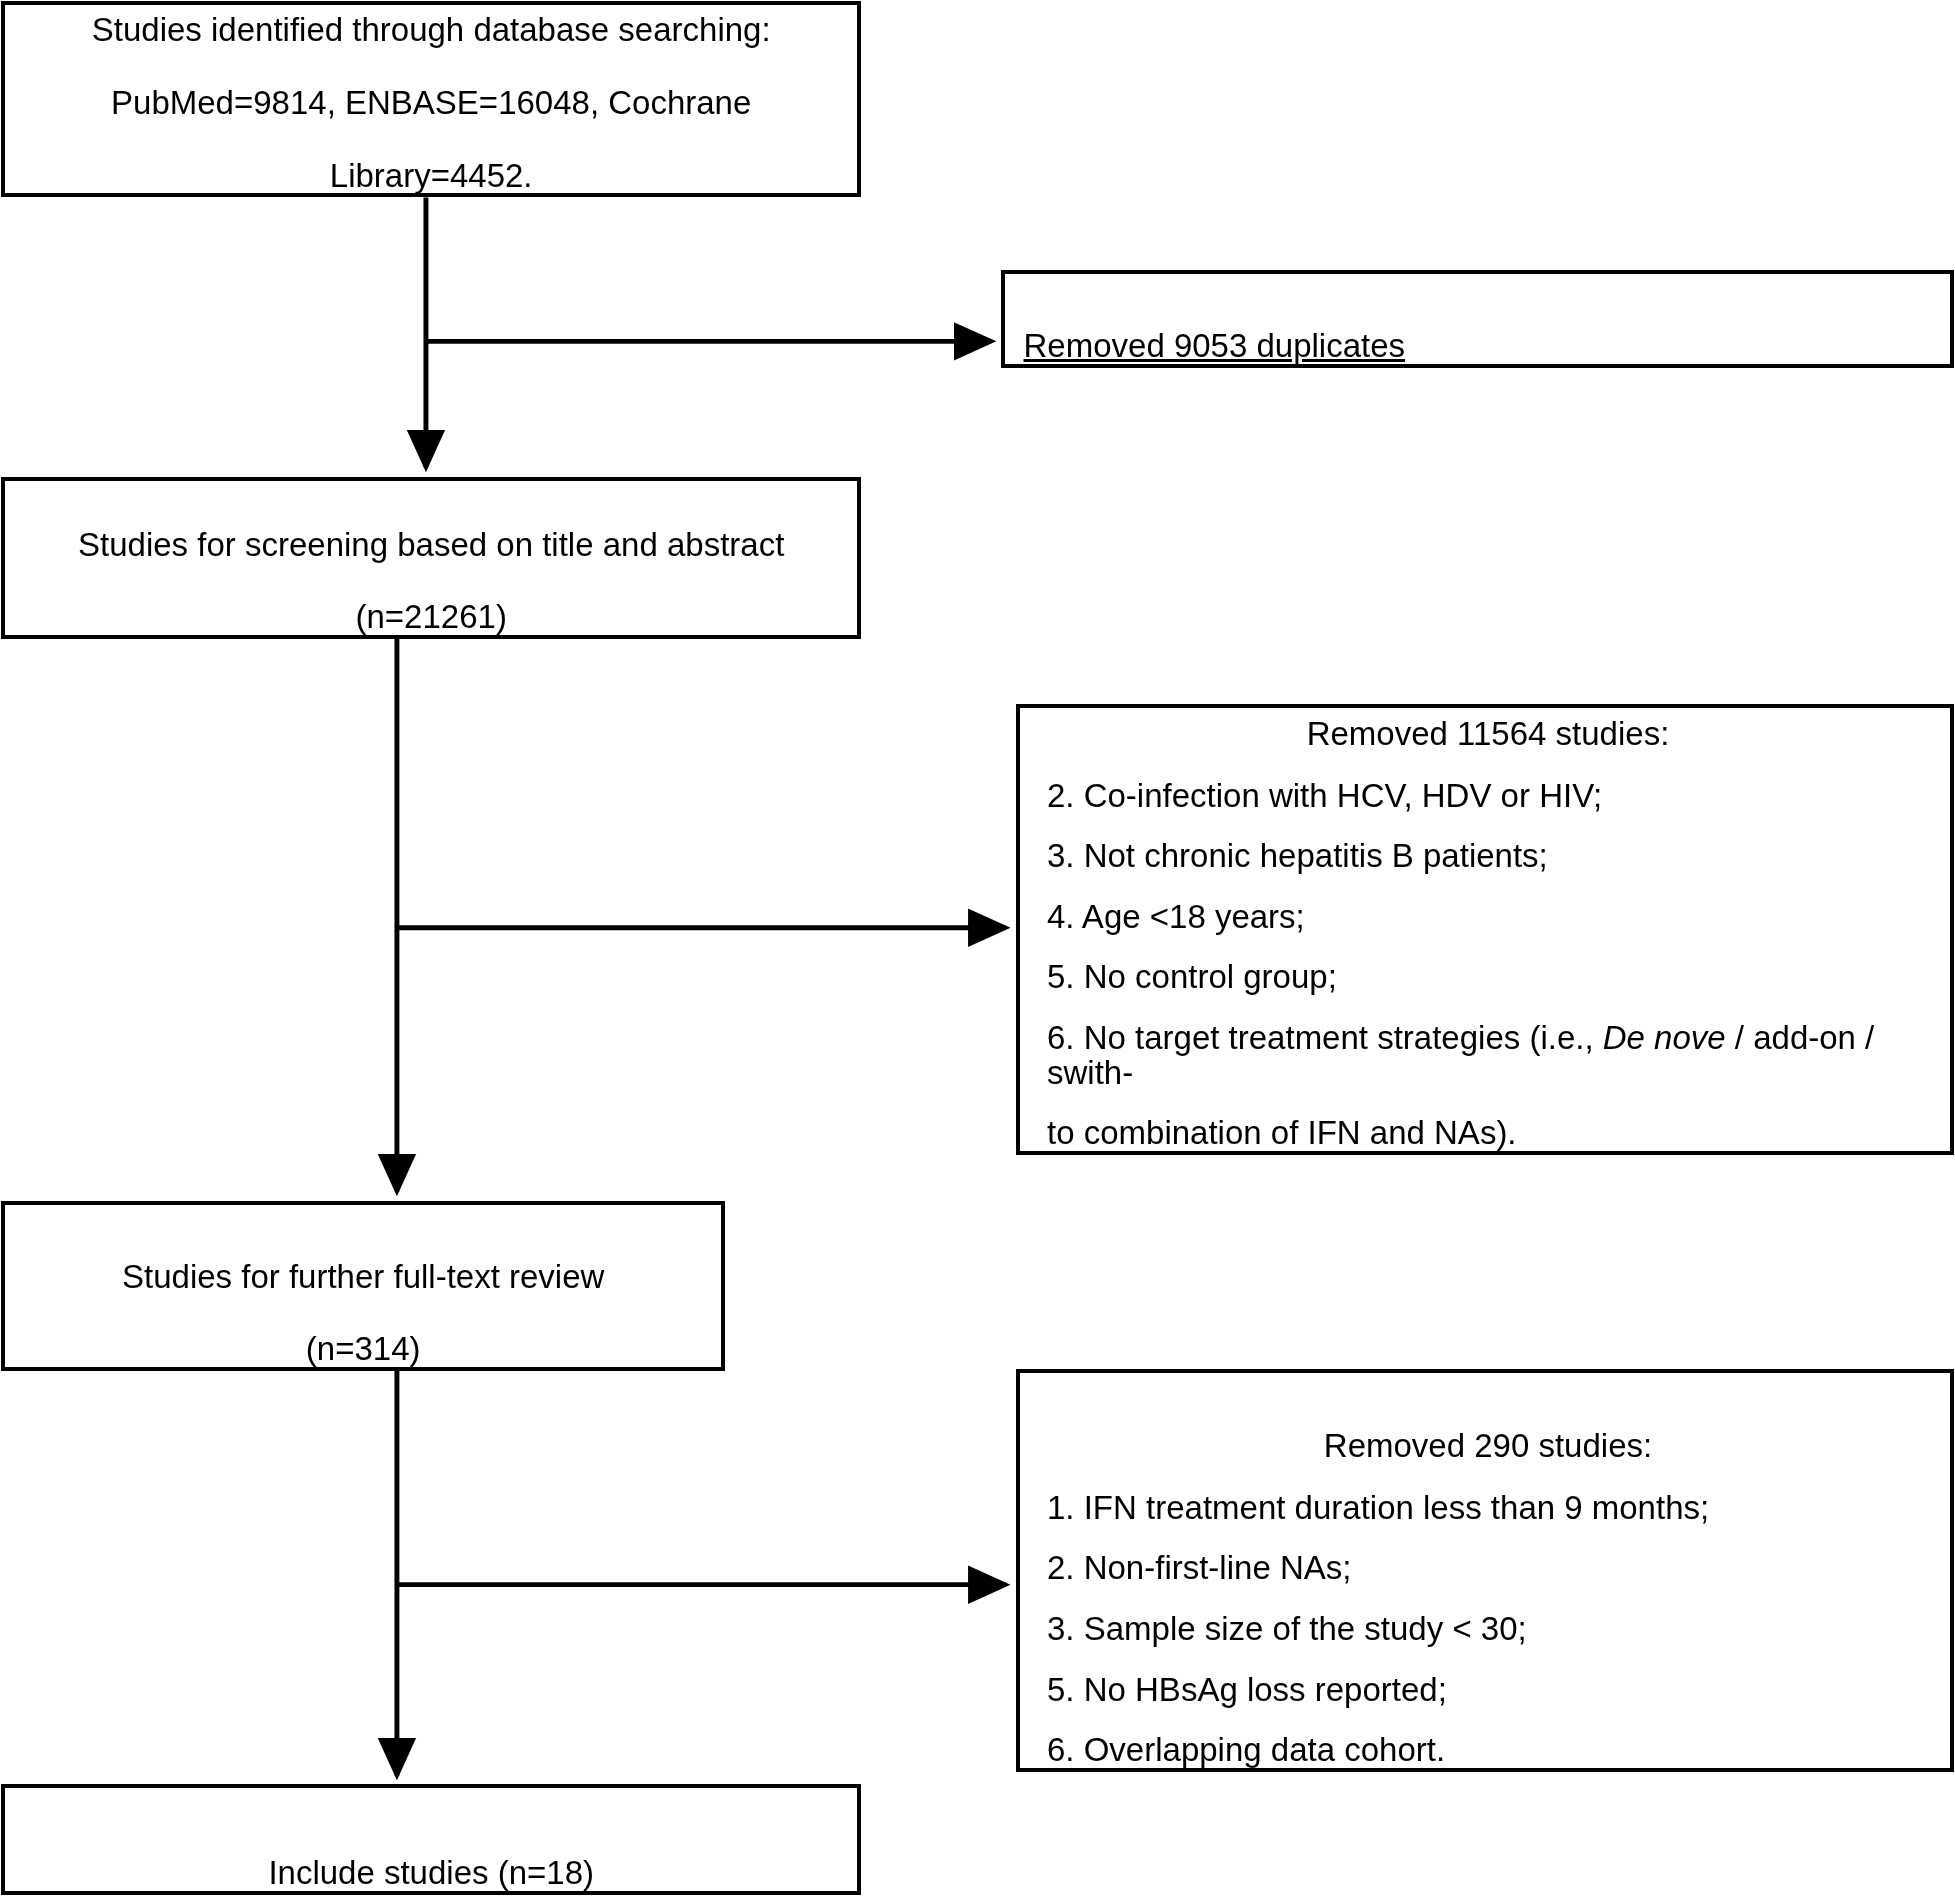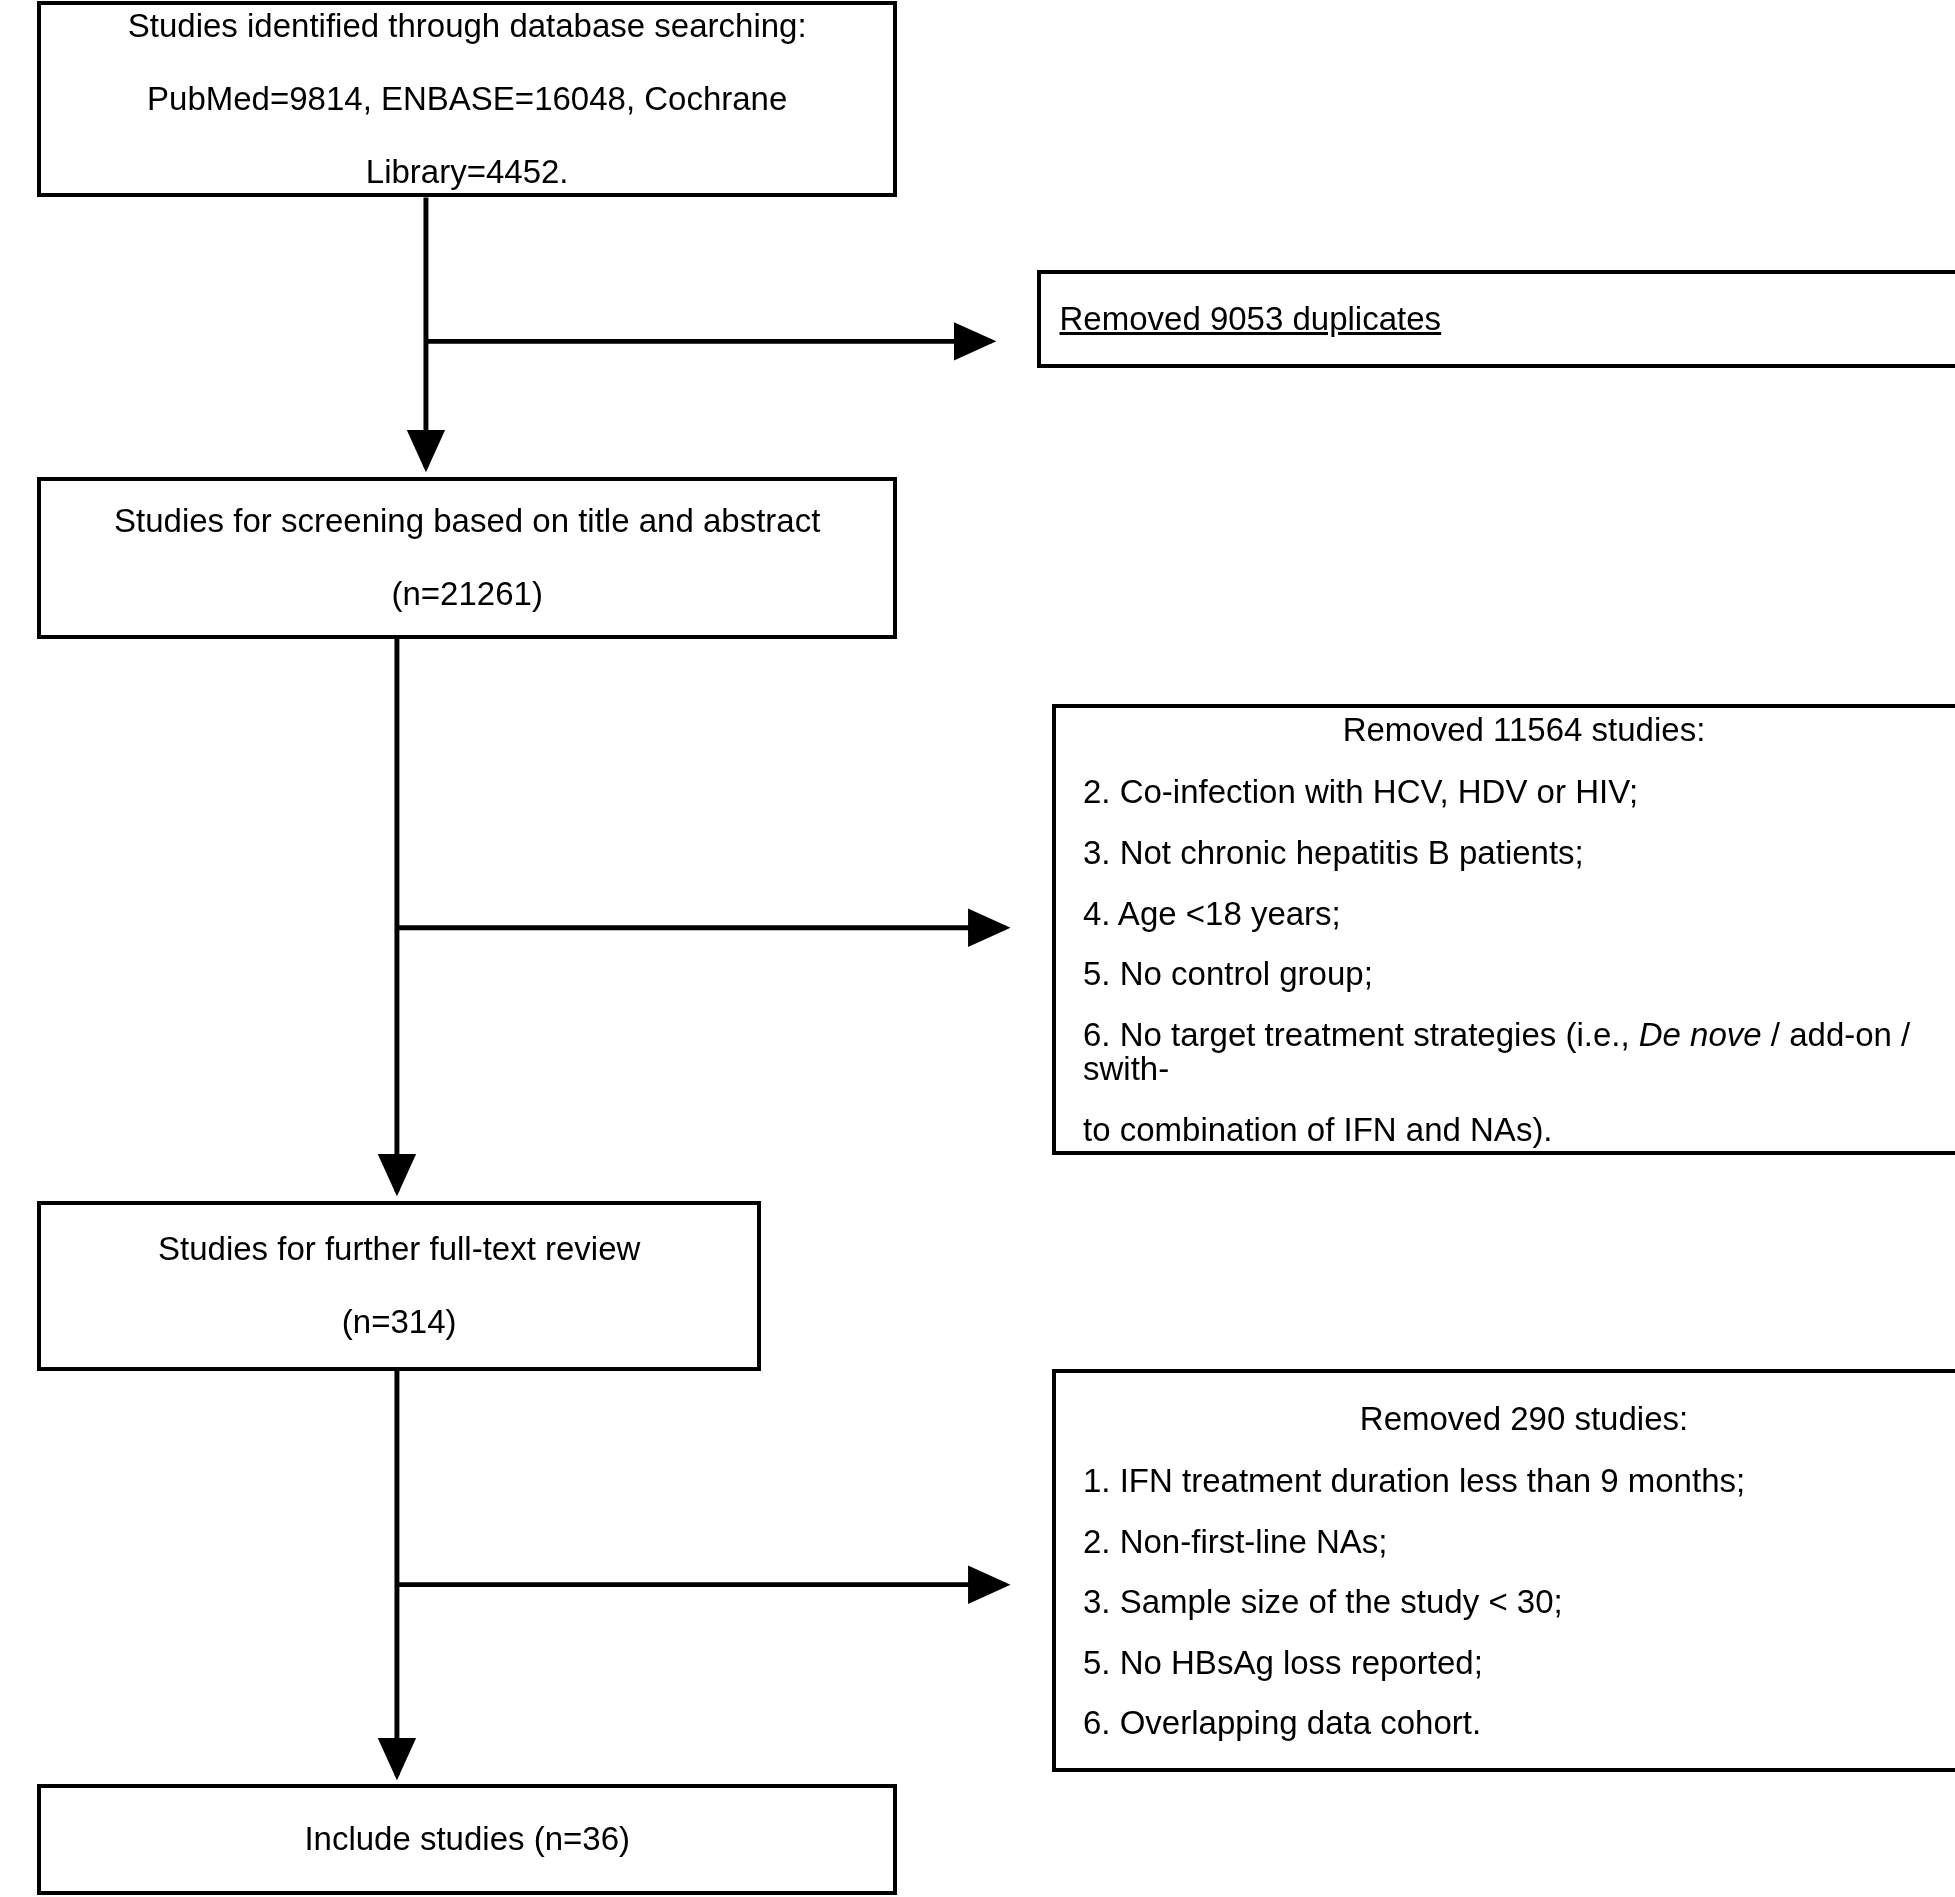--- a/index.html
+++ b/index.html
@@ -11,22 +11,21 @@
   }
   #canvas{position:relative;width:1955px;height:1897px;background:#fff;}
 
   .fbox{
     position:absolute;
     box-sizing:border-box;
     border:4.3px solid #000000;
     background:#ffffff;
     display:flex;
     flex-direction:column;
-    justify-content:center;
-    margin-left:36px;
+    justify-content:flex-end;
   }
   .fbox.center{align-items:center;text-align:center;}
   .fbox.left{align-items:flex-start;text-align:left;text-decoration:underline;}
   .tl{
     font-size:33px;
     line-height:1.05;
     color:#000;
     white-space:nowrap;
   }
 
@@ -135,17 +134,17 @@
       <div class="listtitle">Removed 290 studies:</div>
       <div class="litem">1. IFN treatment duration less than 9 months;</div>
       <div class="litem">2. Non-first-line NAs;</div>
       <div class="litem">3. Sample size of the study &lt; 30;</div>
       <div class="litem">5. No HBsAg loss reported;</div>
       <div class="litem">6. Overlapping data cohort.</div>
     </div>
   </div>
 
   <div class="fbox center" style="left:1.2px;top:1784px;width:860px;height:111px;">
-    <div class="tl">Include studies (n=36)</div>
+    <div class="tl">Include studies (n=18)</div>
   </div>
 
 </div>
 
 
 </body></html>

